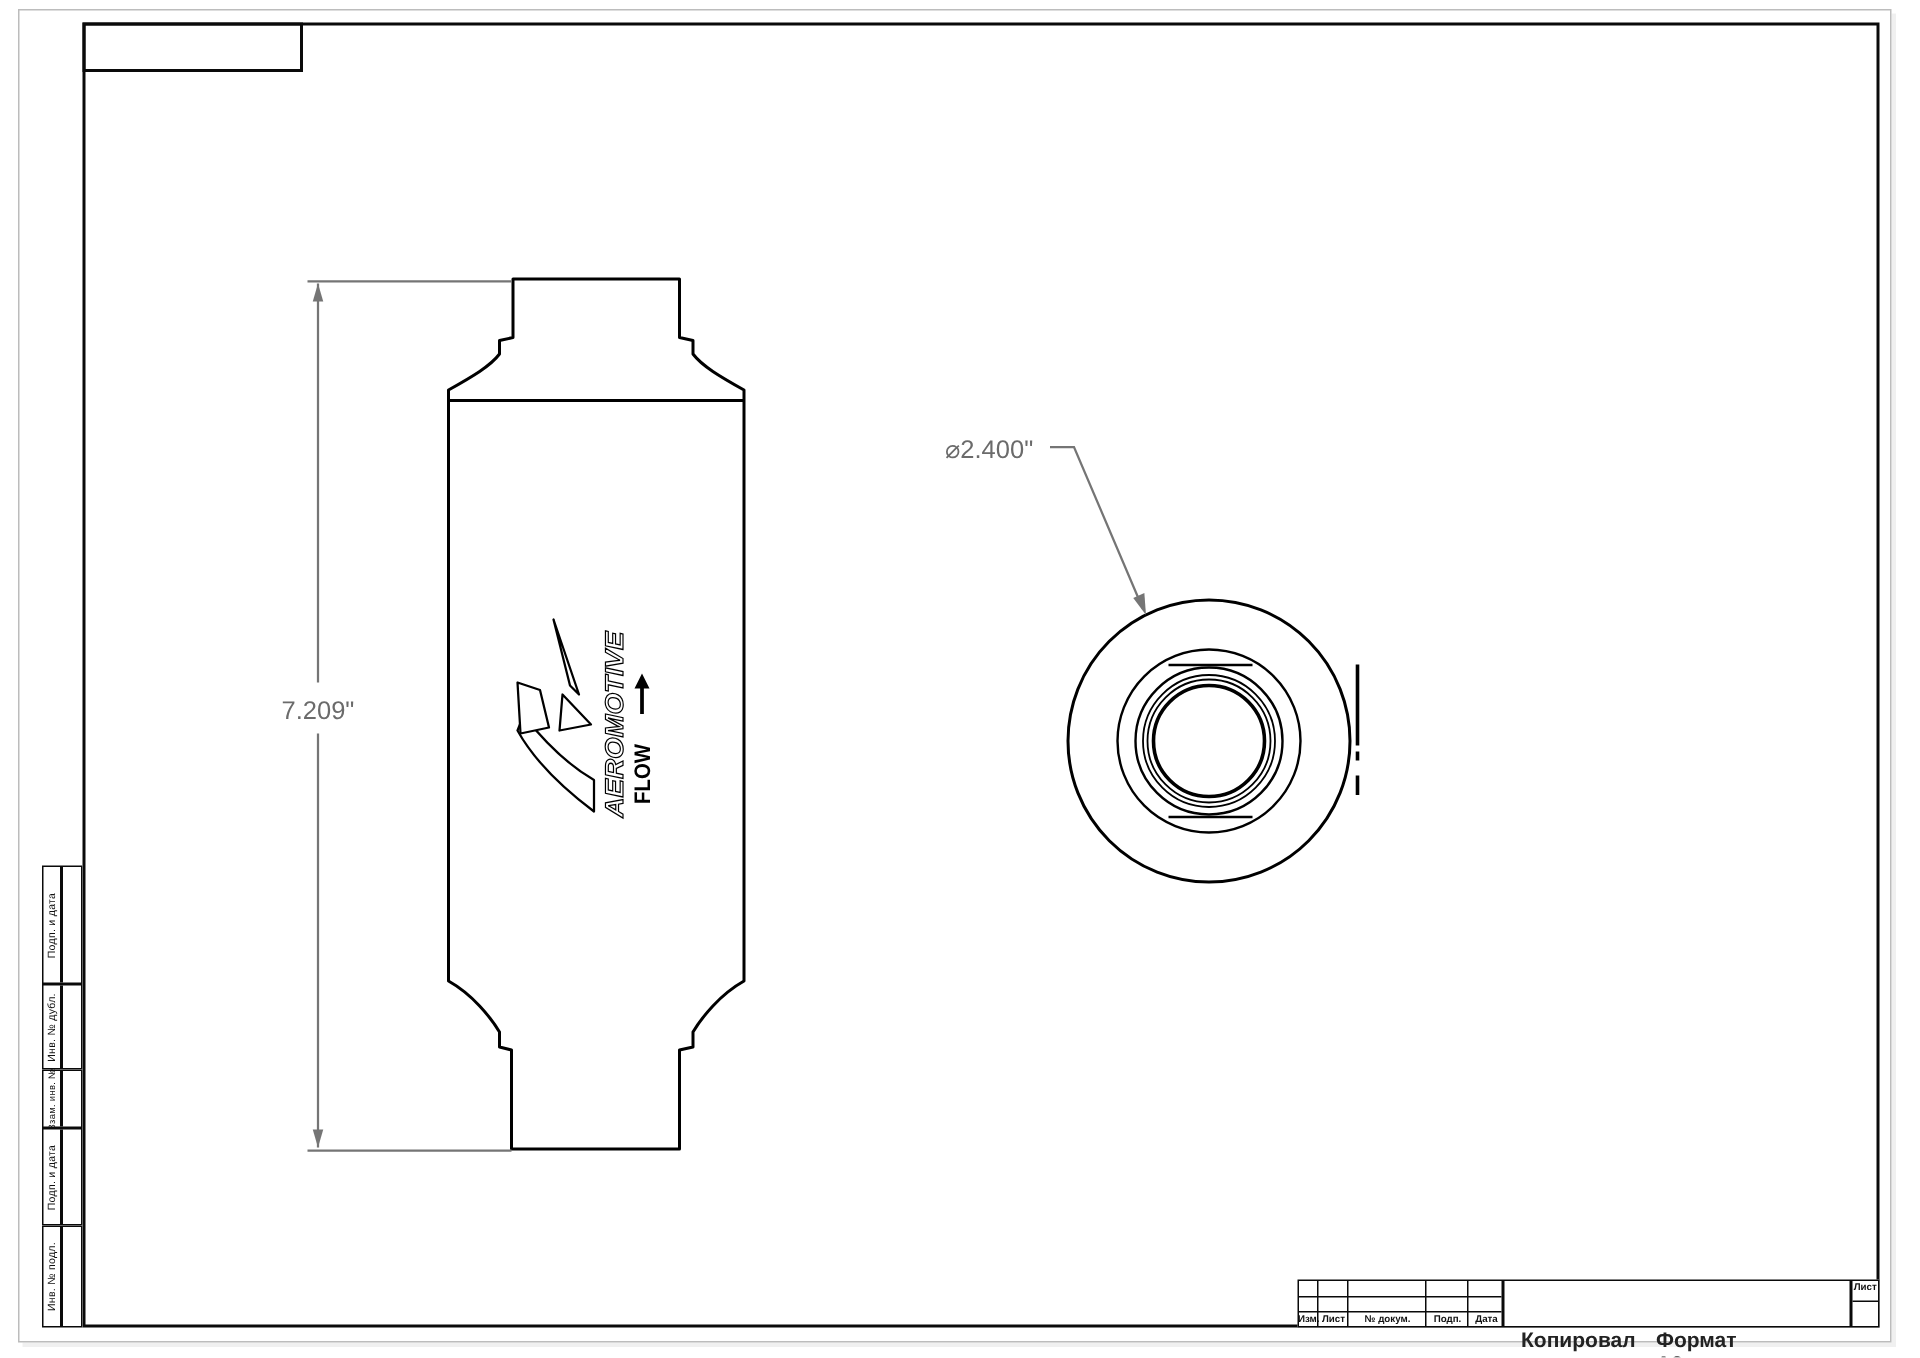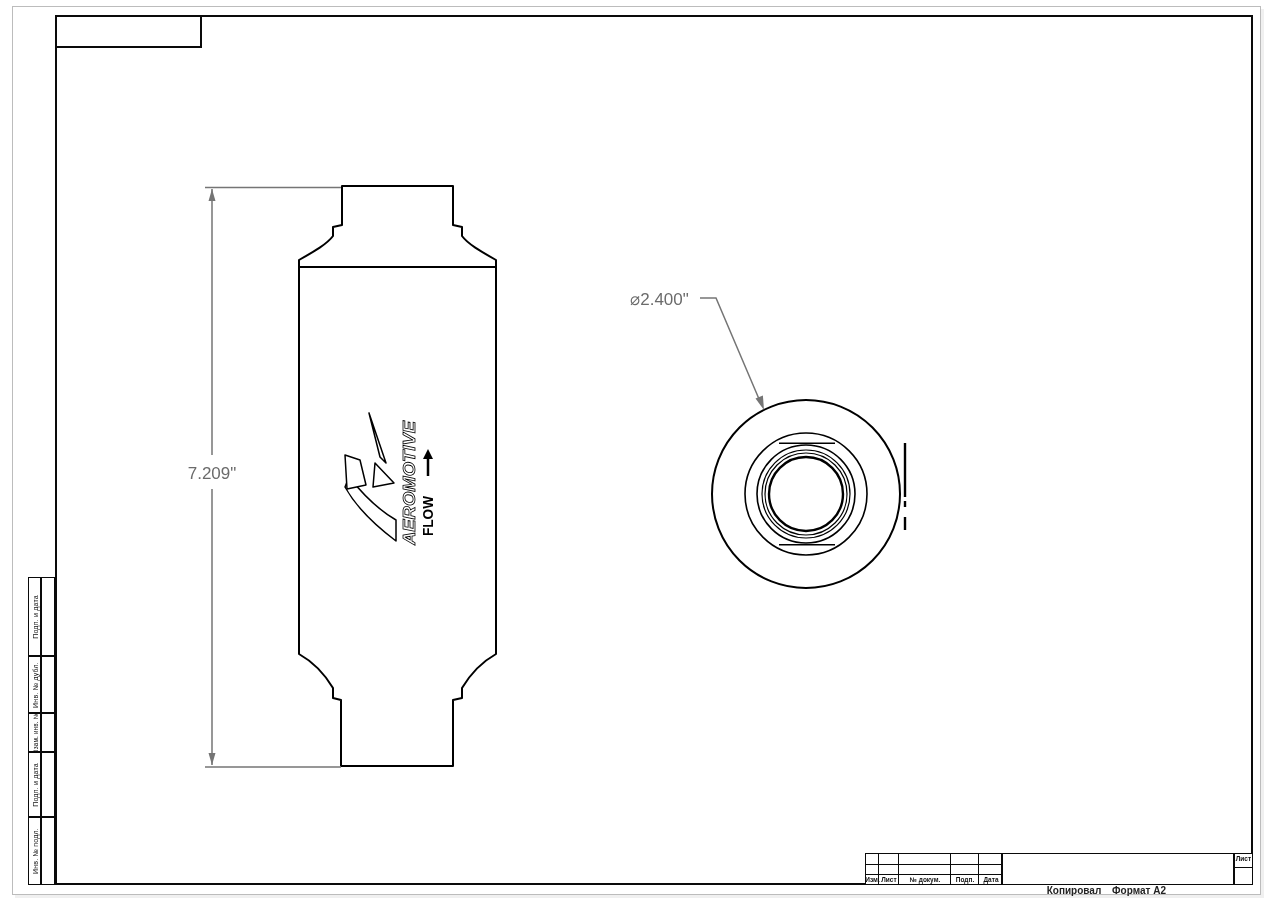--- a/index.html
+++ b/index.html
@@ -18,21 +18,21 @@
   .llabel{position:absolute;top:50%;left:6px;transform:translate(-50%,-50%) rotate(-90deg);
           white-space:nowrap;font-size:7px;color:#111;letter-spacing:.2px;}
   
   .tb{border:1.5px solid #0a0a0a;background:#fff;}
   .tline-v{position:absolute;top:0;bottom:0;width:1.2px;background:#0a0a0a;}
   .tline-h{position:absolute;left:0;right:0;height:1.2px;background:#0a0a0a;}
   .tcell{position:absolute;top:20px;height:11px;display:flex;align-items:center;justify-content:center;
          font-size:6.5px;font-weight:bold;color:#111;white-space:nowrap;overflow:visible;}
   .sheet-label{position:absolute;top:1px;left:0;right:0;text-align:center;
          font-size:6.5px;font-weight:bold;color:#111;}
-  .foot{position:absolute;font-size:10px;font-weight:bold;color:#222;text-align:center;}
+  .foot{position:absolute;font-size:14px;font-weight:bold;color:#222;}
   svg text{font-family:"Liberation Sans","DejaVu Sans",sans-serif;}
 </style>
 </head>
 <body>
 
 <div id="canvas">
 
   <div class="abs paper"></div>
   <div class="abs frame"></div>
   <div class="abs corner-box"></div>

